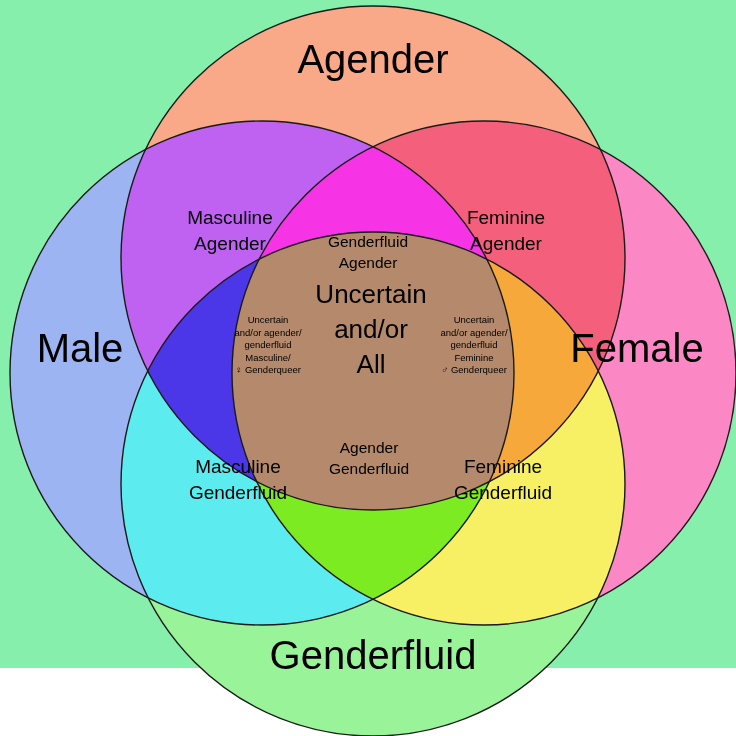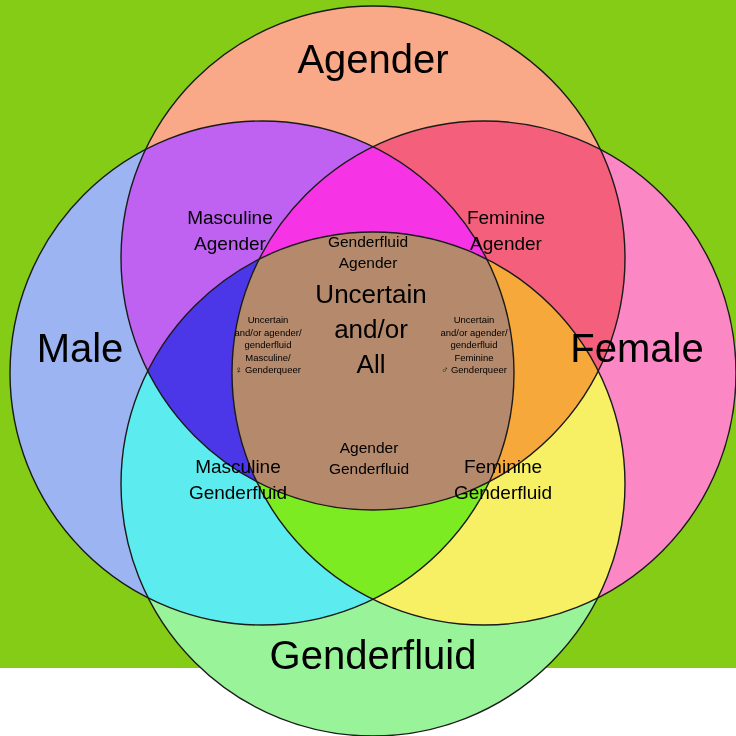--- a/index.html
+++ b/index.html
@@ -10,21 +10,21 @@
   body {
     width: 736px;
     height: 736px;
     overflow: hidden;
     font-family: "Liberation Sans", sans-serif;
   }
   #venn-root {
     position: relative;
     width: 736px;
     height: 668px;
-    background: #84cc16;
+    background: #86efac;
   }
   svg#venn-svg {
     position: absolute;
     left: 0;
     top: 0;
     width: 736px;
     height: 736px;
   }
   svg#venn-svg text {
     font-family: "Liberation Sans", sans-serif;

